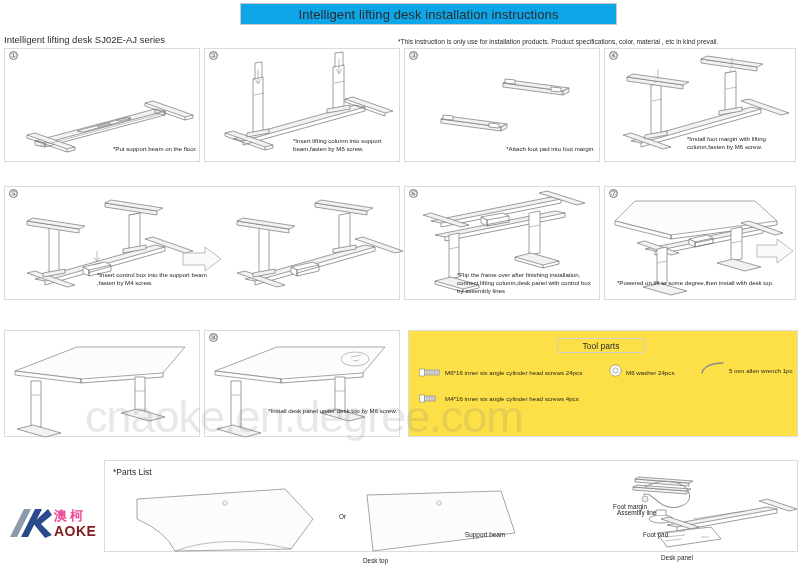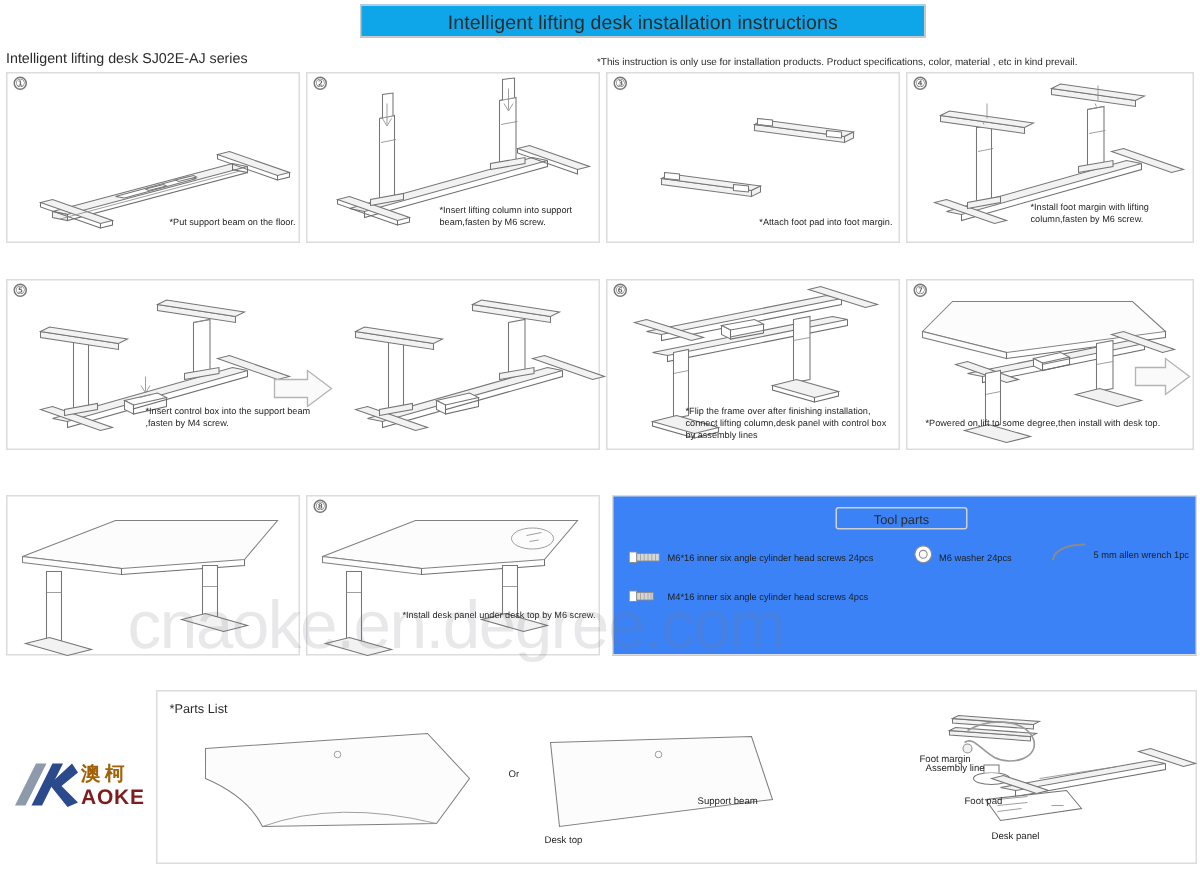--- a/index.html
+++ b/index.html
@@ -67,60 +67,60 @@
   .fillmet { fill: #f2f2f2; stroke: #757575; stroke-width: .7; }
   .fillwhite { fill: #ffffff; stroke: #767676; stroke-width: .7; }
   .arrowbig { fill: #fafafa; stroke: #b4b4b4; stroke-width: .9; }
 
   
   #toolparts-panel {
     position: absolute;
     left: 408px; top: 330px;
     width: 390px; height: 107px;
     border: 1px solid #dcdcdc;
-    background: #3b82f6;
+    background: #fde047;
   }
   #toolparts-title {
     position: absolute; left: 148px; top: 7px;
     width: 88px; height: 15px;
     border: 1px solid #cfcfcf;
     border-radius: 2px;
     display: flex; align-items: center; justify-content: center;
     font-size: 8.5px;
   }
   .tool-row { position: absolute; display: flex; align-items: center; }
   .tool-label { font-size: 6.2px; white-space: nowrap; color:#1f1f1f; }
   .tool-ico { margin-right: 4px; display:inline-block; }
 
   
   #parts-panel {
     position: absolute;
     left: 104px; top: 460px;
-    width: 694px; height: 116px;
+    width: 694px; height: 92px;
     border: 1px solid #dcdcdc;
     background: #fff;
     text-align: right;
   }
   #parts-title {
     position: absolute; left: 8px; top: 6px;
     font-size: 8.5px;
   }
   .part-cap {
     position: absolute;
     font-size: 6.4px; white-space: nowrap; color: #1f1f1f;
   }
   .or-lbl {
     position: absolute; font-size: 6.4px; color: #1f1f1f;
   }
 
   
   #logo { position: absolute; left: 8px; top: 505px; width: 92px; height: 40px; }
   #logo-cn {
     position: absolute; left: 46px; top: 2px;
-    font-size: 13px; font-weight: bold; color: #a16207;
+    font-size: 13px; font-weight: bold; color: #ec4899;
     letter-spacing: 3px;
     font-family: "DejaVu Sans", sans-serif;
   }
   #logo-en {
     position: absolute; left: 46px; top: 18px;
     font-size: 14px; font-weight: bold; color: #7f1d1d;
     letter-spacing: .5px;
   }
 
   

